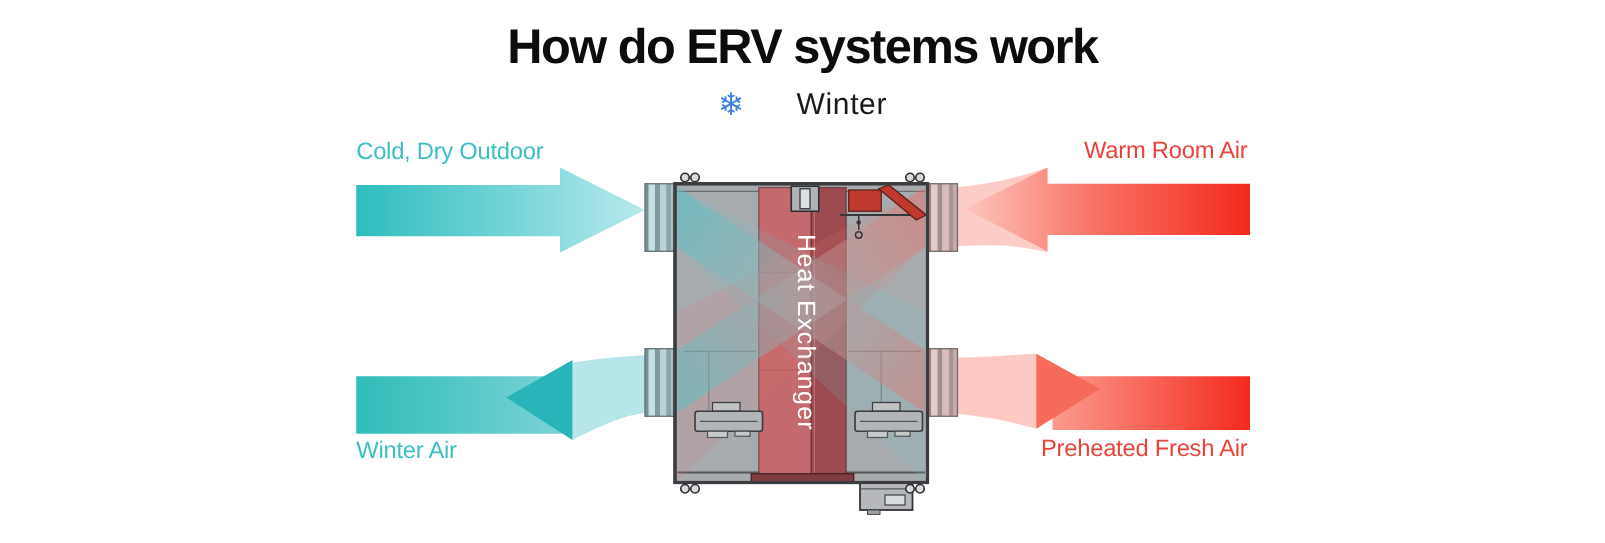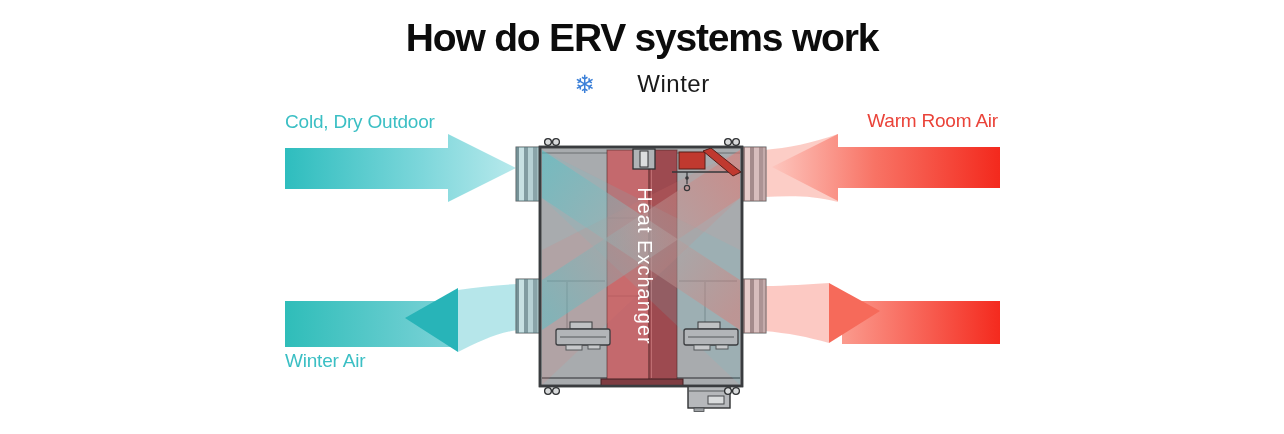--- a/index.html
+++ b/index.html
@@ -162,15 +162,16 @@
   <div class="title">How do ERV systems work</div>
 
   <div class="season">
     <span class="flake">❄</span>
     <span class="word">Winter</span>
   </div>
 
   <div class="flow-label teal lbl-tl">Cold, Dry Outdoor</div>
   <div class="flow-label red lbl-tr">Warm Room Air</div>
   <div class="flow-label teal lbl-bl">Winter Air</div>
+  <div class="flow-label red lbl-br">Preheated Fresh Air</div>
 
   <div class="hx-label">Heat Exchanger</div>
 </div>
 
 </body></html>

